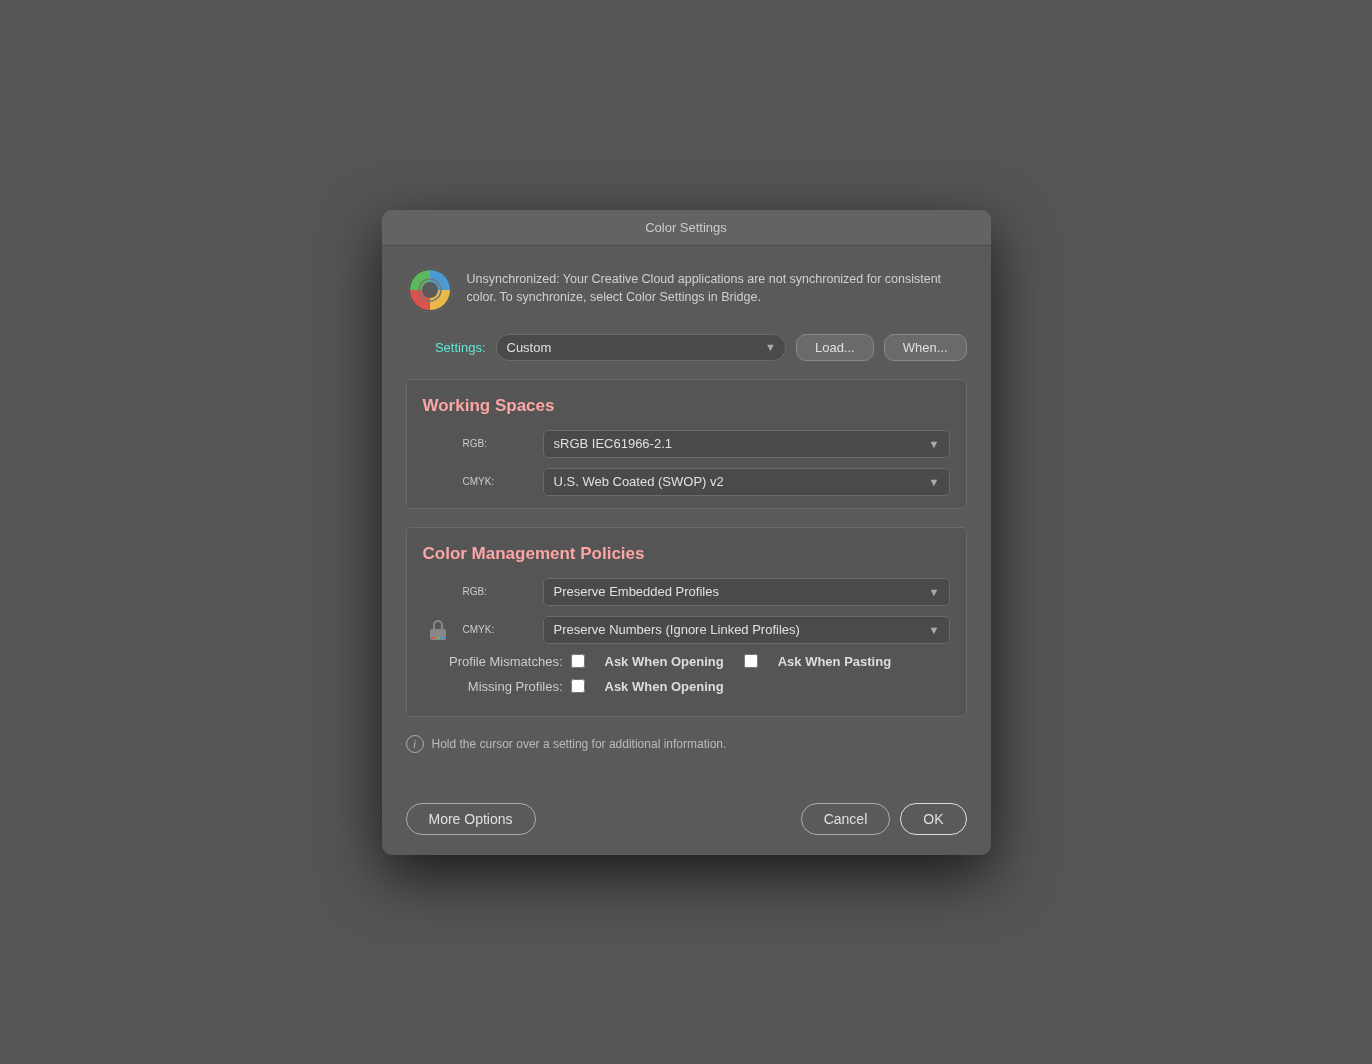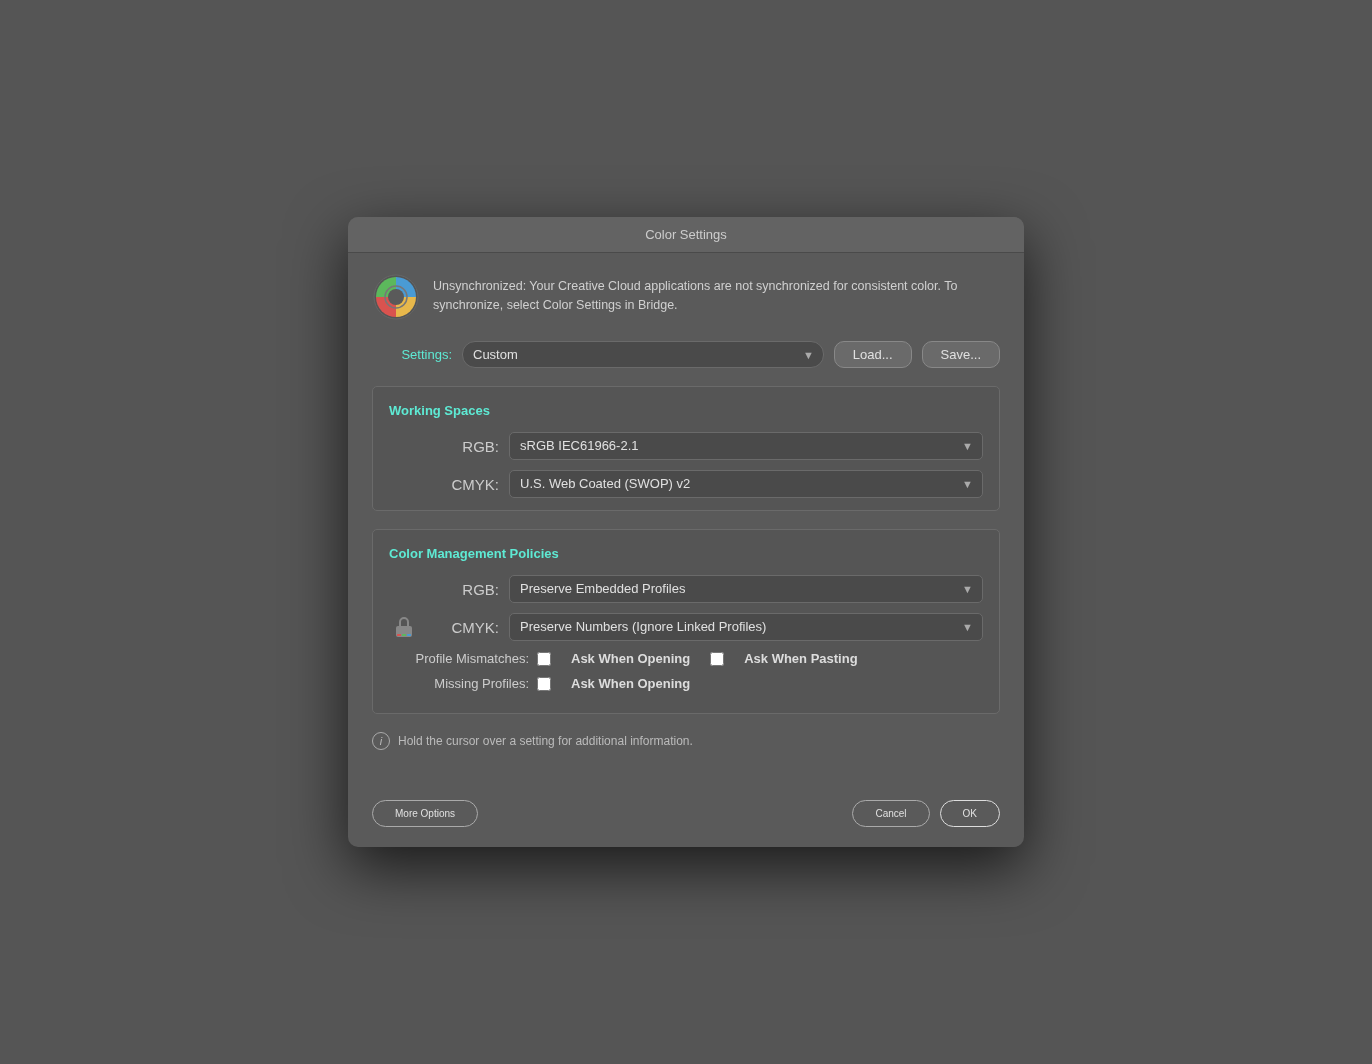--- a/index.html
+++ b/index.html
@@ -5,21 +5,21 @@
     * { box-sizing: border-box; margin: 0; padding: 0; }
     body {
       background: #555;
       display: flex;
       align-items: center;
       justify-content: center;
       min-height: 100vh;
       font-family: -apple-system, BlinkMacSystemFont, 'Helvetica Neue', Arial, sans-serif;
     }
     .dialog {
-      width: 676px;
+      width: 609px;
       background: #5a5a5a;
       border-radius: 10px;
       box-shadow: 0 20px 60px rgba(0,0,0,0.7);
       overflow: hidden;
       color: #e0e0e0;
     }
     .title-bar {
       background: #636363;
       text-align: center;
       padding: 10px;
@@ -95,36 +95,35 @@
       white-space: nowrap;
     }
     .section-box {
       border: 1px solid #6a6a6a;
       border-radius: 5px;
       padding: 16px 16px 12px;
       margin-bottom: 18px;
       background: #555;
     }
     .section-title {
-      font-size: 13px;
+      font-size: 17px;
       font-weight: 600;
-      color: #5eead4;
+      color: #fca5a5;
       margin-bottom: 14px;
     }
     .field-row {
       display: flex;
       align-items: center;
       gap: 10px;
       margin-bottom: 10px;
     }
     .field-row:last-child { margin-bottom: 0; }
     .field-label {
-      font-size: 15px;
+      font-size: 10px;
       color: #ccc;
-      text-align: right;
       min-width: 70px;
     }
     .field-select-wrap {
       flex: 1;
       position: relative;
     }
     .field-select {
       width: 100%;
       background: #4a4a4a;
       border: 1px solid #6a6a6a;
@@ -205,21 +204,21 @@
     }
     .footer-right {
       display: flex;
       gap: 10px;
     }
     .btn-outline {
       background: transparent;
       border: 1.5px solid #aaa;
       border-radius: 20px;
       color: #e0e0e0;
-      font-size: 10px;
+      font-size: 14px;
       padding: 7px 22px;
       cursor: pointer;
     }
     .btn-outline.primary {
       border-color: #ddd;
       font-weight: 500;
     }
     
     .adobe-logo-svg {
       width: 48px;
@@ -266,21 +265,21 @@
       <div class="settings-select-wrap">
         <select class="settings-select">
           <option>Custom</option>
           <option>North America General Purpose 2</option>
           <option>North America Prepress 2</option>
           <option>North America Web/Internet</option>
         </select>
         <span class="select-arrow">▼</span>
       </div>
       <button class="btn">Load...</button>
-      <button class="btn">Save...</button>
+      <button class="btn">When...</button>
     </div>
 
     <div class="section-box">
       <div class="section-title">Working Spaces</div>
 
       <div class="field-row">
         <div style="width:30px;"></div>
         <span class="field-label">RGB:</span>
         <div class="field-select-wrap">
           <select class="field-select"><option>sRGB IEC61966-2.1</option><option>Adobe RGB (1998)</option><option>ProPhoto RGB</option><option>Display P3</option></select>

